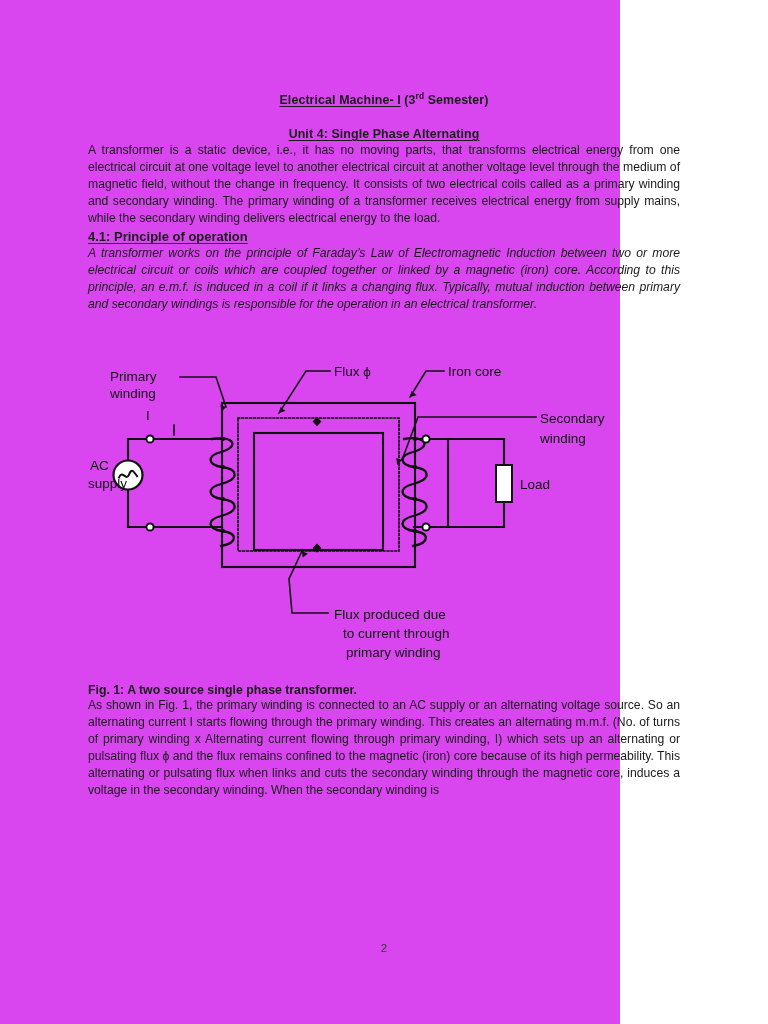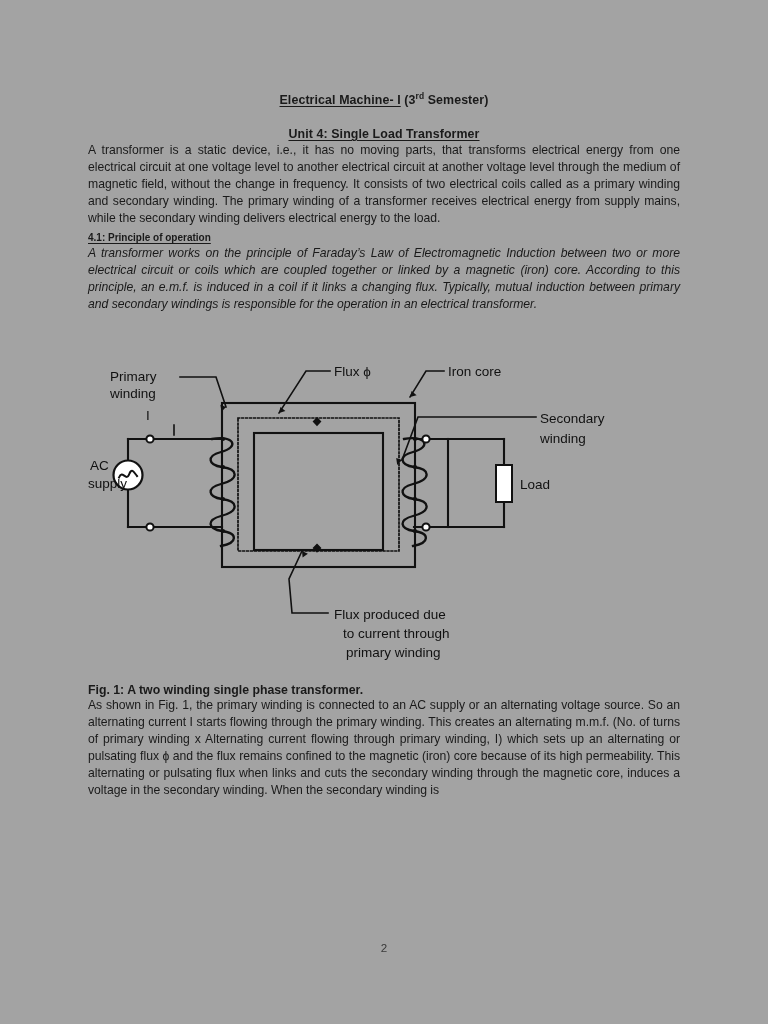--- a/index.html
+++ b/index.html
@@ -9,23 +9,23 @@
   }
   body {
     width: 768px;
     height: 1024px;
     overflow: hidden;
     font-family: "Liberation Sans", sans-serif;
     color: #1a1a1a;
   }
   .page {
     position: relative;
-    width: 768px;
+    width: 620px;
     height: 1024px;
-    background: #a3a3a3;
+    background: #d946ef;
     box-sizing: border-box;
   }
   .content {
     position: absolute;
     left: 88px;
     top: 0;
     width: 592px;
   }
 
   .title-block {
@@ -53,21 +53,21 @@
 
   p.body-text {
     font-size: 12.2px;
     line-height: 17px;
     text-align: justify;
     margin: 0;
     letter-spacing: -0.02px;
   }
   .p1 { margin-top: 22px; }
   .sec-head {
-    font-size: 10px;
+    font-size: 13px;
     font-weight: bold;
     text-decoration: underline;
     text-underline-offset: 2px;
     display: inline-block;
   }
   .p2 { margin-top: 20px; font-style: italic; }
 
   .figure {
     margin-top: 42px;
     position: relative;
@@ -99,21 +99,21 @@
 </style>
 </head>
 <body>
 
 <div class="page">
 
   <div class="content">
 
     <div class="title-block">
       <div class="doc-title"><span class="u">Electrical Machine- I</span><span> (3</span><sup>rd</sup><span> Semester)</span></div>
-      <div class="unit-title"><span class="u">Unit 4: Single Load Transformer</span></div>
+      <div class="unit-title"><span class="u">Unit 4: Single Phase Alternating</span></div>
     </div>
 
     <p class="body-text p1">A transformer is a static device, i.e., it has no moving parts, that transforms electrical energy from one electrical circuit at one voltage level to another electrical circuit at another voltage level through the medium of magnetic field, without the change in frequency. It consists of two electrical coils called as a primary winding and secondary winding. The primary winding of a transformer receives electrical energy from supply mains, while the secondary winding delivers electrical energy to the load.</p>
 
     <div>
       <span class="sec-head">4.1: Principle of operation</span>
     </div>
 
     <p class="body-text p2">A transformer works on the principle of Faraday’s Law of Electromagnetic Induction between two or more electrical circuit or coils which are coupled together or linked by a magnetic (iron) core. According to this principle, an e.m.f. is induced in a coil if it links a changing flux. Typically, mutual induction between primary and secondary windings is responsible for the operation in an electrical transformer.</p>
 
@@ -226,21 +226,21 @@
         <text class="dlabel" x="452" y="88">winding</text>
 
         <text class="dlabel" x="432" y="134" font-size="14.5">Load</text>
 
         <text class="dlabel" x="246" y="264">Flux produced due</text>
         <text class="dlabel" x="255" y="283">to current through</text>
         <text class="dlabel" x="258" y="302">primary winding</text>
       </svg>
     </div>
 
-    <div class="fig-caption">Fig. 1: A two winding single phase transformer.</div>
+    <div class="fig-caption">Fig. 1: A two source single phase transformer.</div>
 
     <p class="body-text p3">As shown in Fig. 1, the primary winding is connected to an AC supply or an alternating voltage source. So an alternating current I starts flowing through the primary winding. This creates an alternating m.m.f. (No. of turns of primary winding x Alternating current flowing through primary winding, I) which sets up an alternating or pulsating flux ϕ and the flux remains confined to the magnetic (iron) core because of its high permeability. This alternating or pulsating flux when links and cuts the secondary winding through the magnetic core, induces a voltage in the secondary winding. When the secondary winding is</p>
 
   </div>
 
   <div class="page-number">2</div>
 
 </div>
 
 </body></html>

